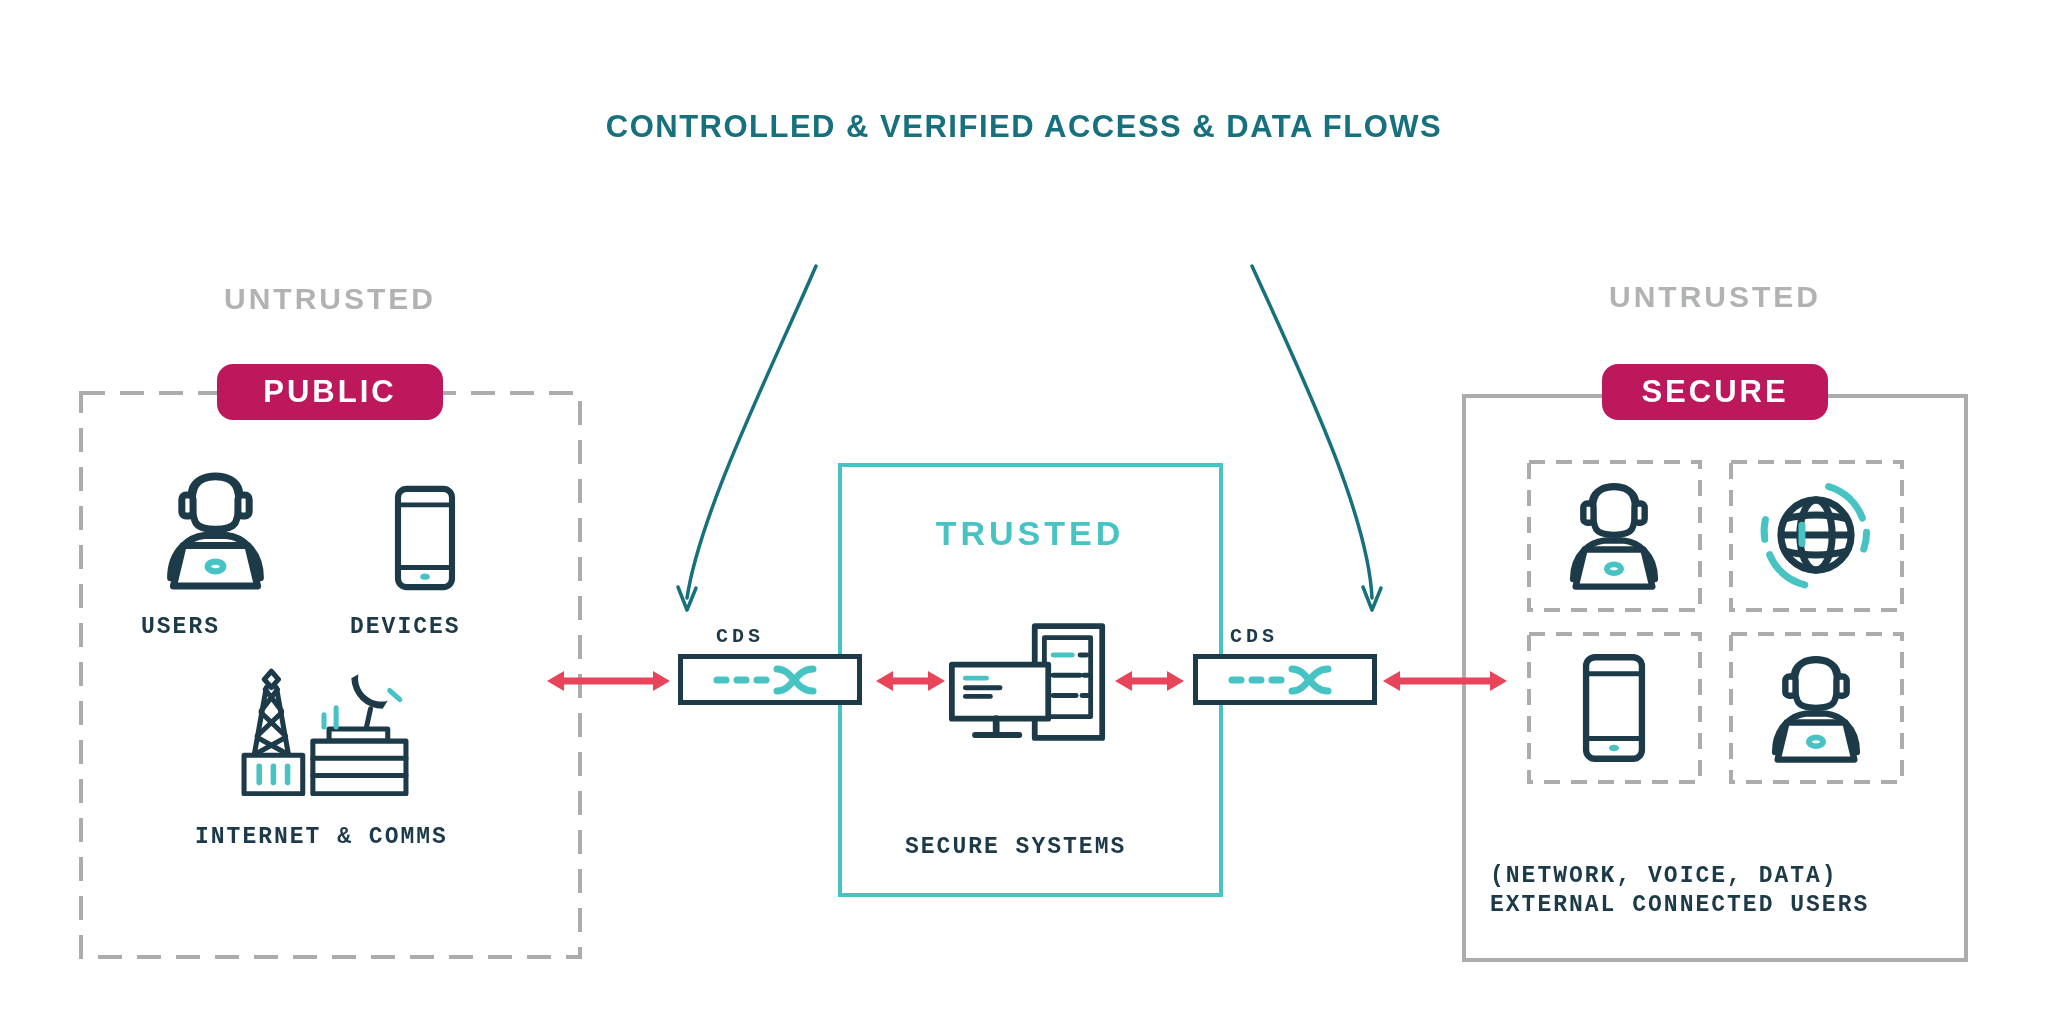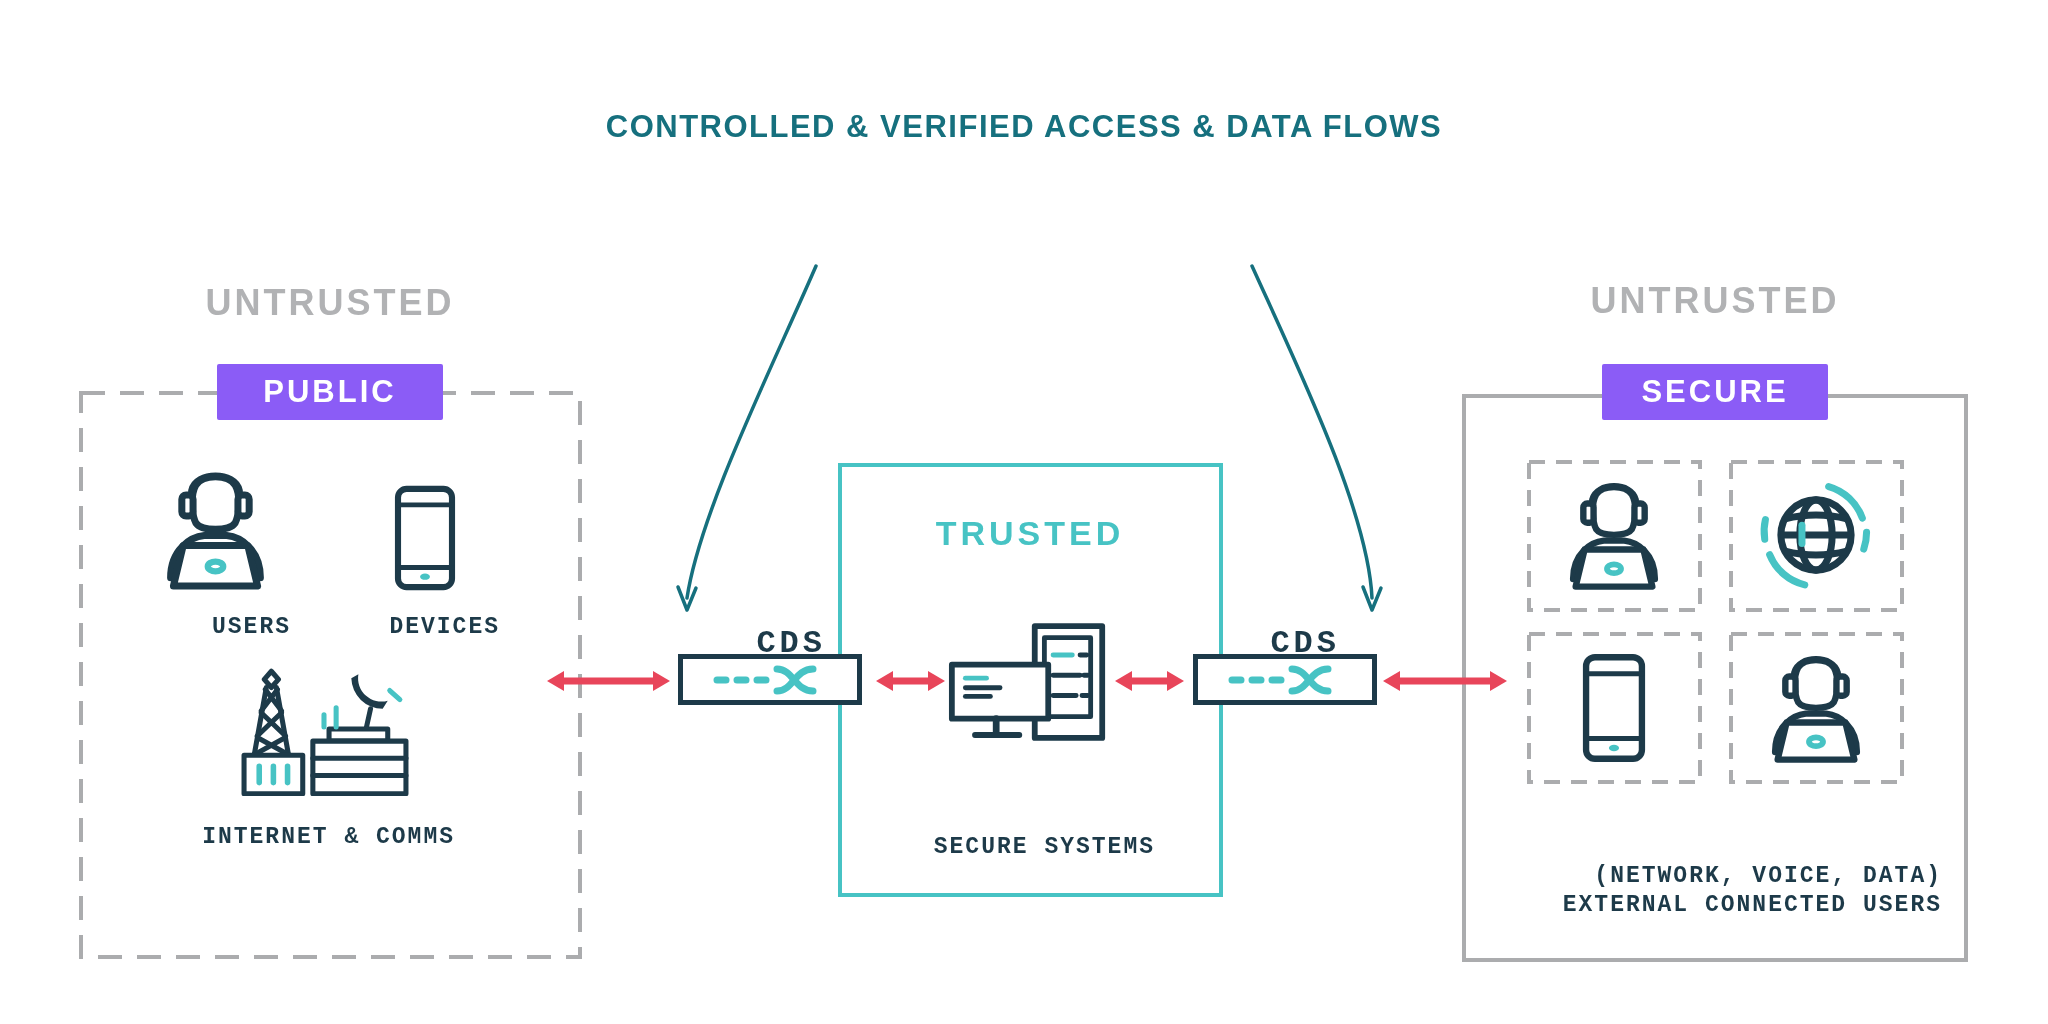--- a/index.html
+++ b/index.html
@@ -1,33 +1,33 @@
 <!DOCTYPE html>
 <html><head>
 <meta charset="utf-8">
 <style>
   html,body{margin:0;padding:0;background:#fff;}
   .canvas{position:relative;width:2048px;height:1024px;background:#ffffff;overflow:hidden;
           font-family:"Liberation Sans",sans-serif;margin-top:42px;}
   .abs{position:absolute;}
   .title{left:0;top:68px;width:2048px;text-align:center;color:#16707e;
          font-size:31px;font-weight:bold;letter-spacing:1.5px;line-height:33px;}
-  .zone-label{width:300px;text-align:center;color:#b1b2b4;font-size:36px;font-weight:bold;letter-spacing:3px;}
-  .badge{width:226px;height:56px;background:#8b5cf6;border-radius:2px;color:#ffffff;
+  .zone-label{width:300px;text-align:center;color:#b1b2b4;font-size:30px;font-weight:bold;letter-spacing:3px;}
+  .badge{width:226px;height:56px;background:#be185d;border-radius:16px;color:#ffffff;
          text-align:center;line-height:56px;font-size:31px;font-weight:bold;letter-spacing:3px;z-index:6;}
   .mono-label{font-family:"Liberation Mono",monospace;font-weight:bold;color:#1d3a49;
-              font-size:23px;letter-spacing:2px;text-align:right;white-space:nowrap;}
+              font-size:23px;letter-spacing:2px;text-align:left;white-space:nowrap;}
   .trusted-box{left:838px;top:421px;width:385px;height:434px;border:4px solid #47c3c4;box-sizing:border-box;z-index:1;}
   .trusted-label{left:930px;top:472px;width:200px;text-align:center;color:#47c3c4;
                  font-size:34px;font-weight:bold;letter-spacing:4px;z-index:2;}
   .solid-box{left:1462px;top:352px;width:506px;height:568px;border:4px solid #abacae;box-sizing:border-box;z-index:1;}
   .cds-box{width:174px;height:41px;background:#ffffff;border:5px solid #1d3a49;box-sizing:content-box;
            display:flex;align-items:center;justify-content:center;z-index:5;}
-  .cds-label{width:110px;text-align:right;font-family:"Liberation Mono",monospace;font-weight:bold;
-             color:#1d3a49;font-size:32px;letter-spacing:4px;z-index:5;}
+  .cds-label{width:110px;text-align:left;font-family:"Liberation Mono",monospace;font-weight:bold;
+             color:#1d3a49;font-size:20px;letter-spacing:4px;z-index:5;}
   svg{display:block;}
   .layer{left:0;top:0;z-index:4;}
   .icon-svg{z-index:3;}
   .tile{z-index:3;}
 </style>
 </head>
 <body>
 
 <div class="canvas">
 

